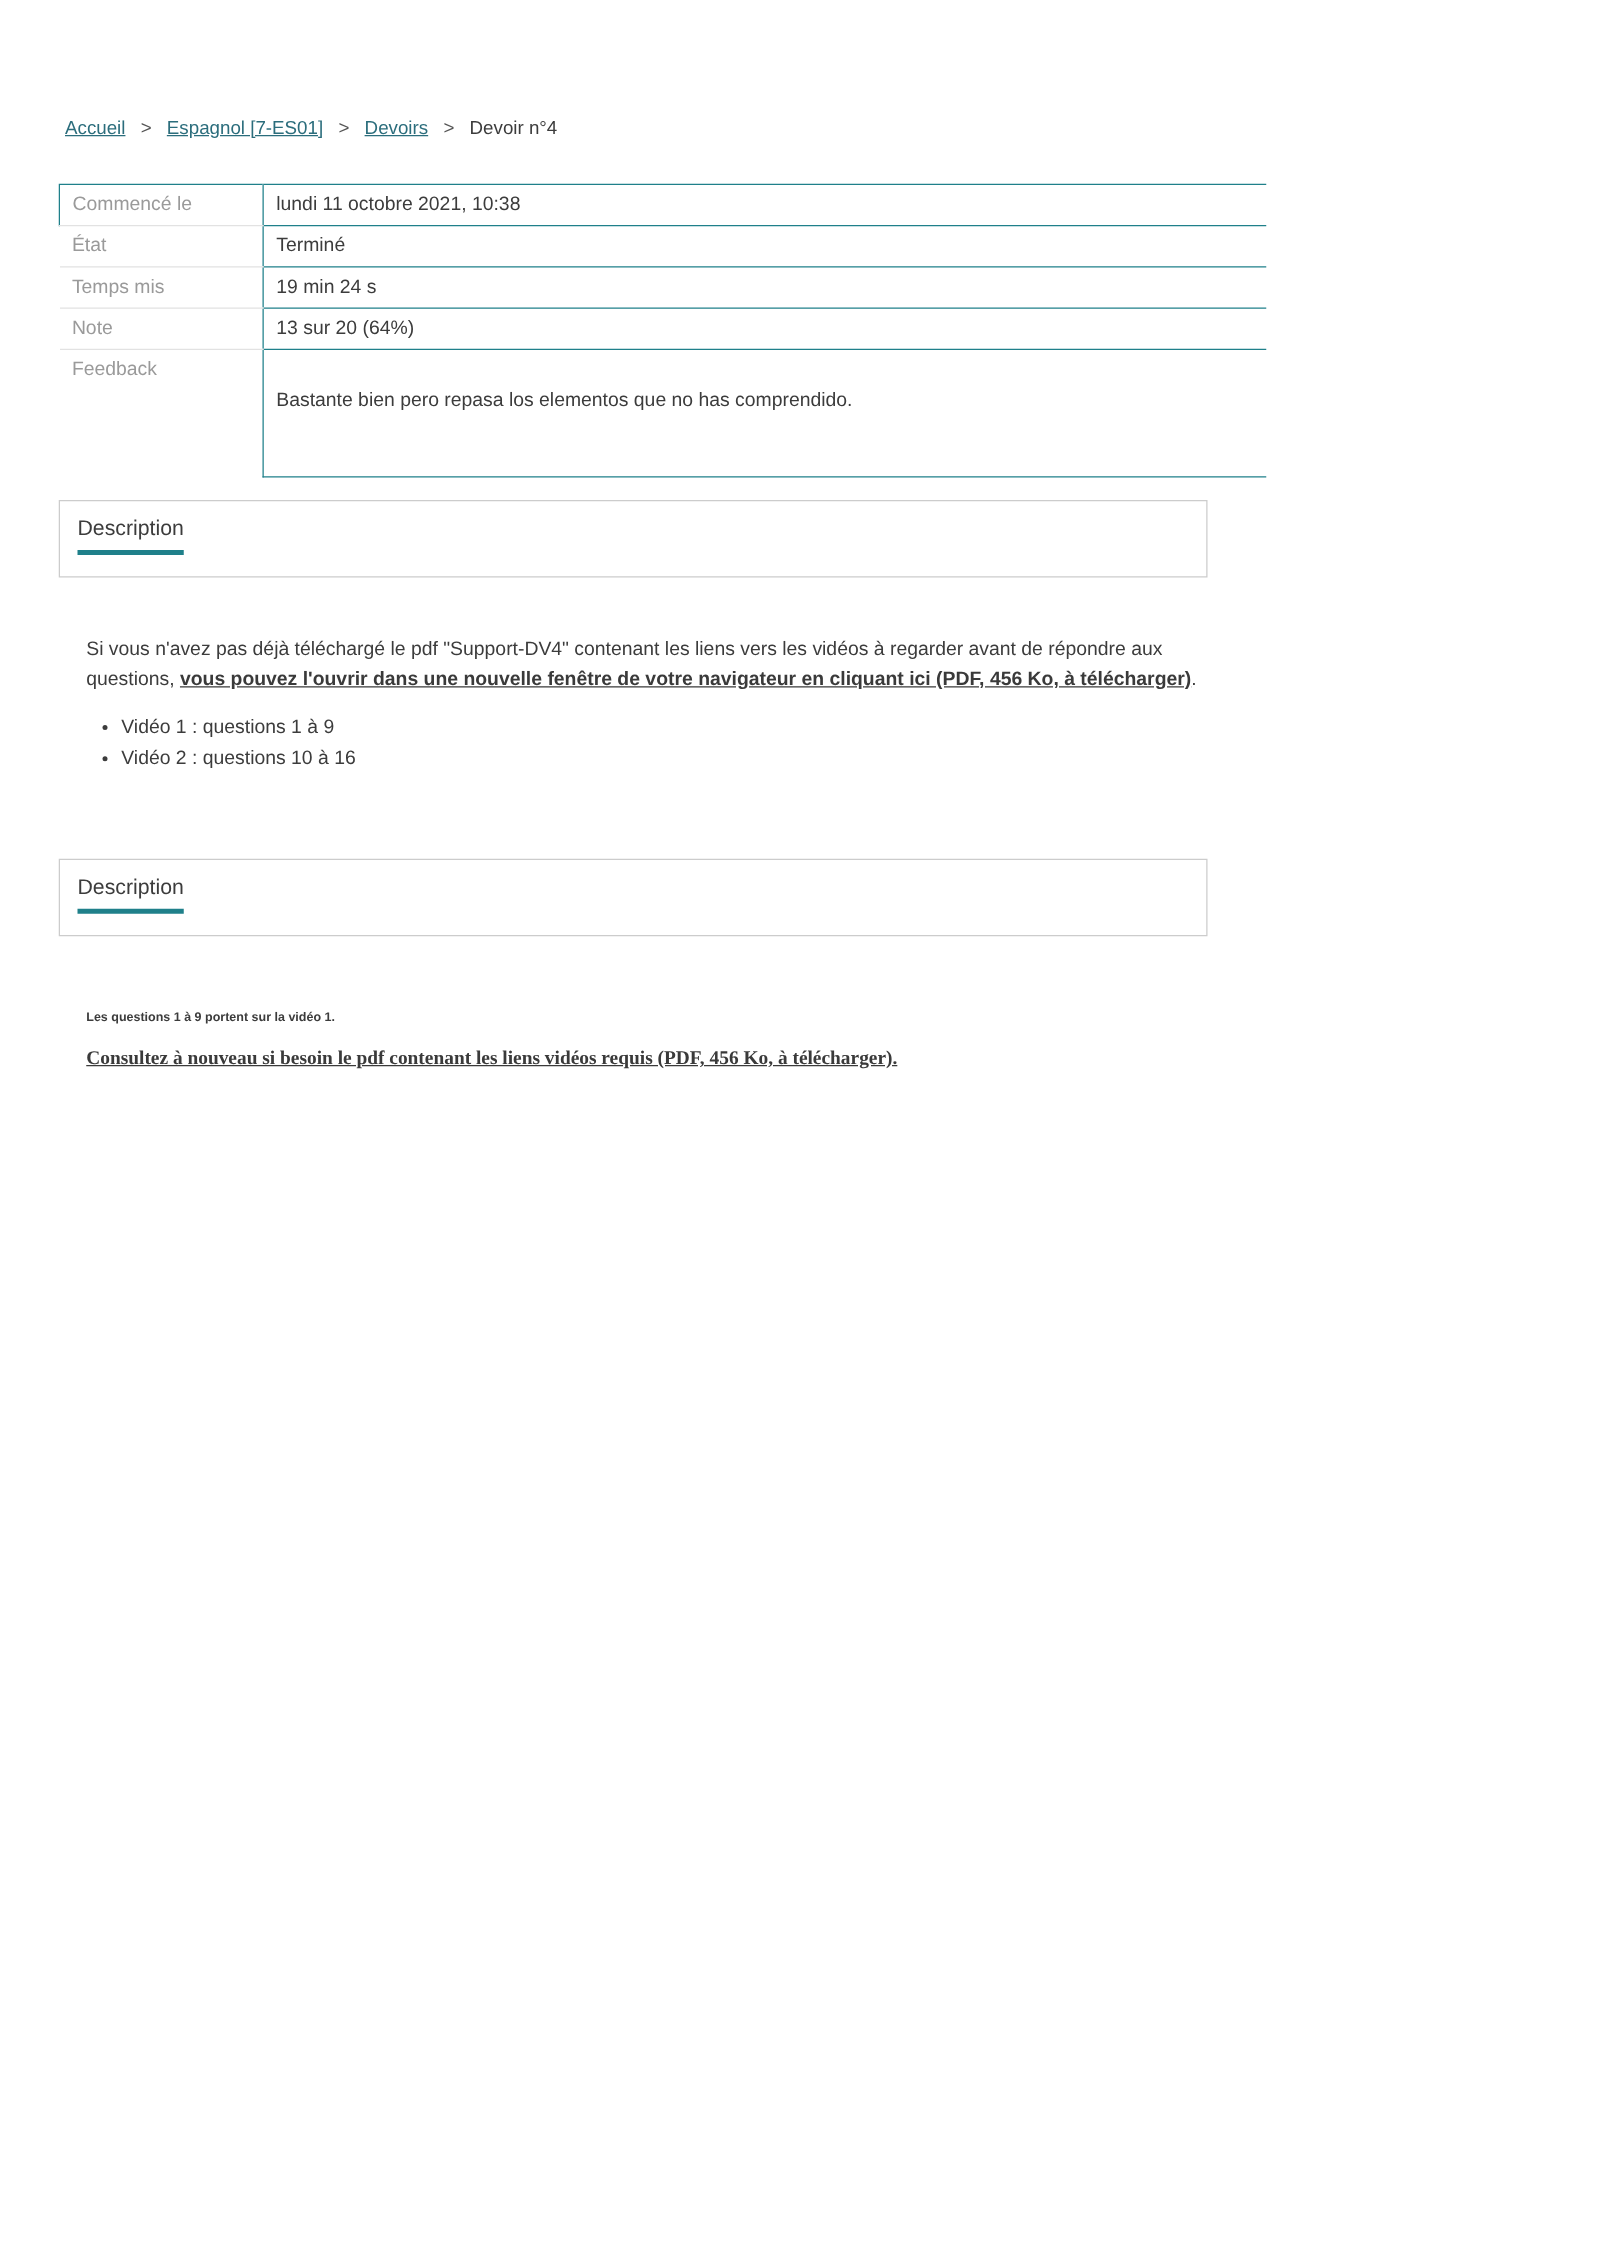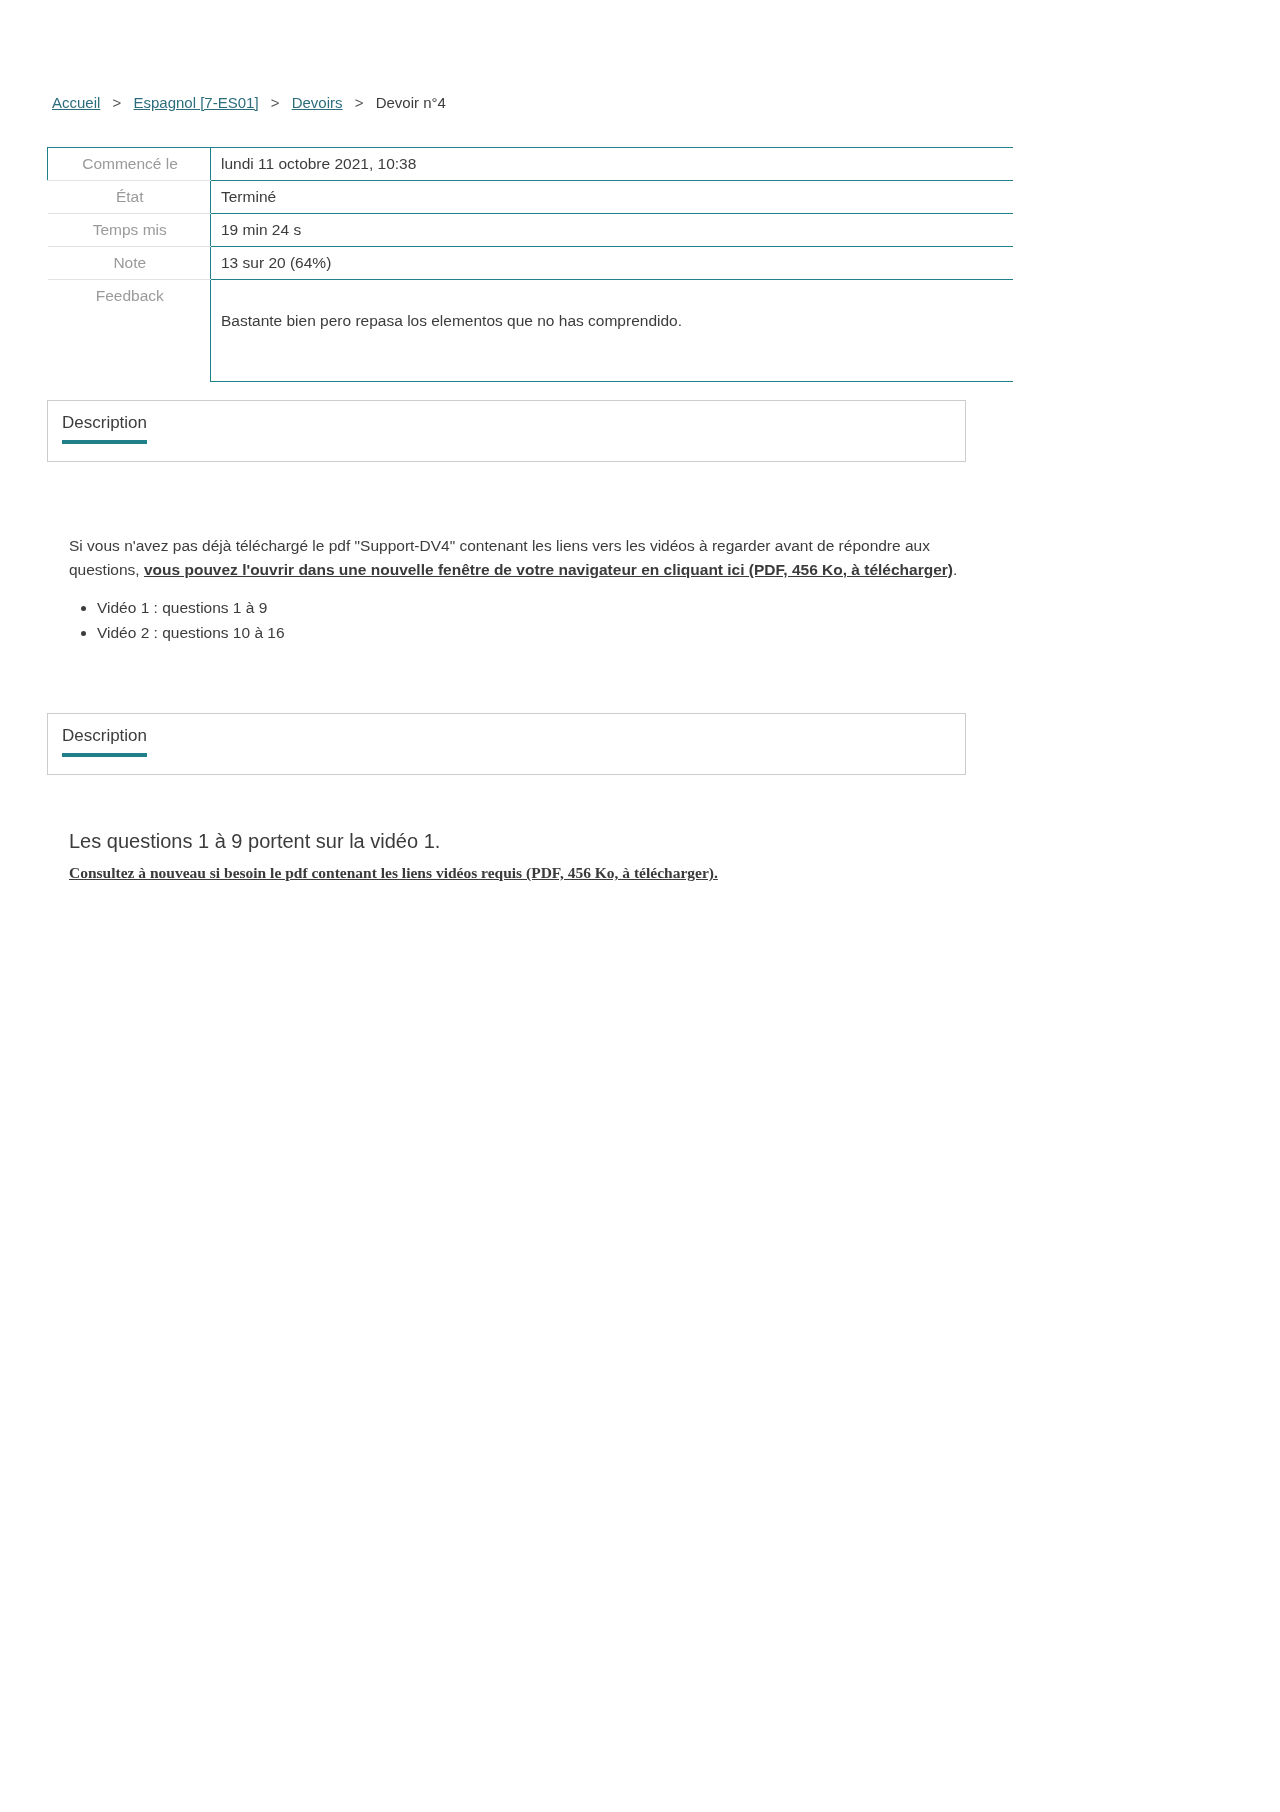--- a/index.html
+++ b/index.html
@@ -49,21 +49,21 @@
     border-collapse:collapse;
     border-top:1px solid var(--teal);
   }
   table.summary td{
     font-size:15.5px;
     padding:6px 10px;
     line-height:20px;
   }
   table.summary td.lbl{
     width:163px;
-    text-align:center;
+    text-align:left;
     color:var(--label-gray);
     border-bottom:1px solid var(--light-border);
     padding-right:8px;
     vertical-align:top;
   }
   table.summary td.val{
     border-bottom:1px solid var(--teal);
     border-left:1px solid var(--teal);
     color:var(--text);
   }
@@ -91,21 +91,21 @@
   }
   .desc-title{
     display:inline-block;
     font-size:17px;
     color:#3c3c3c;
     padding-bottom:7px;
     border-bottom:4px solid var(--teal);
   }
   
   .qtext{
-    margin:72px 0 0 22px;
+    margin:46px 0 0 22px;
     max-width:900px;
     font-size:15.5px;
     line-height:24px;
   }
   .body-link{
     color:#3a3a3a;
     font-weight:700;
     text-decoration:underline;
     cursor:pointer;
   }
@@ -116,22 +116,22 @@
     line-height:24px;
   }
   ul.video-list li{
     margin-bottom:1px;
   }
   .desc-box.second{
     margin-top:68px;
   }
   .bold-line{
     margin:54px 0 0 22px;
-    font-size:20px;
-    font-weight:400;
+    font-size:10px;
+    font-weight:700;
     line-height:24px;
   }
   .link-line{
     margin:8px 0 0 22px;
     font-size:15.5px;
     line-height:24px;
     font-family:Liberation Serif, serif;
   }
 </style>
 </head>

